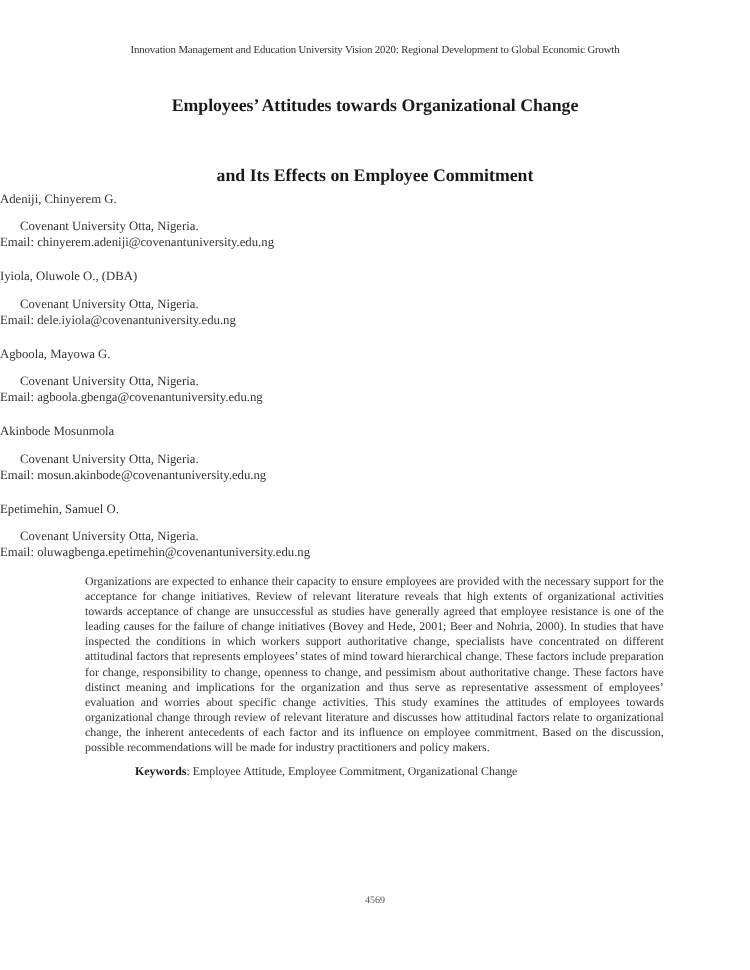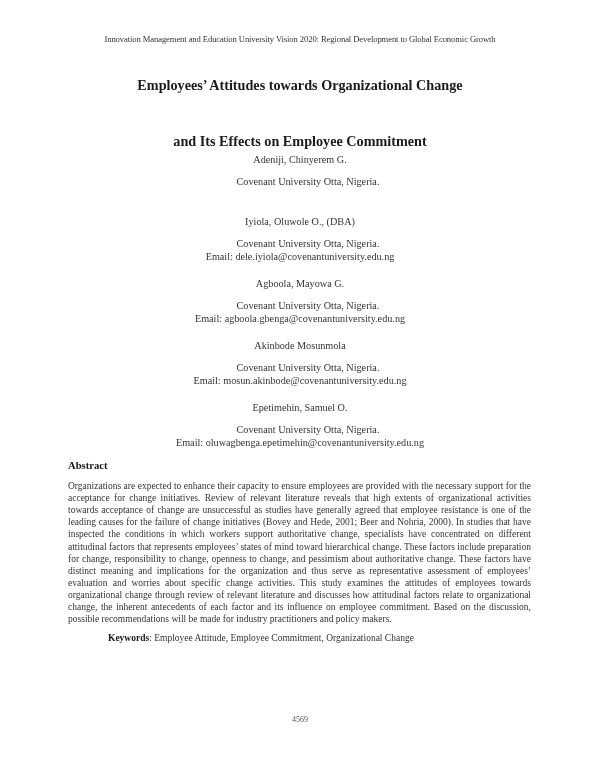--- a/index.html
+++ b/index.html
@@ -5,21 +5,21 @@
   html, body { margin: 0; padding: 0; background: #ffffff; }
   body {
     width: 600px; height: 776px; position: relative; overflow: hidden;
     font-family: "Liberation Serif", "DejaVu Serif", serif; color: #222;
   }
   .abs { position: absolute; left: 0; width: 600px; text-align: center; }
   .running-header { top: 34px; font-size: 8.6px; color: #333; letter-spacing: -0.1px; }
   .title { font-weight: bold; font-size: 14.2px; color: #1a1a1a; }
   .title1 { top: 77px; }
   .title2 { top: 117px; margin-top: 16px; }
-  .author-block { position: absolute; left: 0; width: 600px; text-align: center; font-size: 10.2px; color: #333; line-height: 13px; }
+  .author-block { position: absolute; left: 0; width: 600px; text-align: left; font-size: 10.2px; color: #333; line-height: 13px; }
   .author-name { display: block; }
   .aff { display: block; padding-left: 16px; }
   .email { display: block; }
   .abstract {
     position: absolute; left: 68px; width: 463px; top: 460px;
     font-size: 9.5px; color: #333; line-height: 12.1px;
   }
   .abstract-heading { font-weight: bold; font-size: 10.6px; color: #1a1a1a; margin-bottom: 8px; }
   .abstract-body { text-align: justify; }
   .keywords { margin-top: 7px; margin-left: 40px; }
@@ -30,20 +30,21 @@
 <body>
 
 <div class="abs running-header">Innovation Management and Education University Vision 2020: Regional Development to Global Economic Growth</div>
 
 <div class="abs title title1">Employees’ Attitudes towards Organizational Change</div>
 <div class="abs title title2">and Its Effects on Employee Commitment</div>
 
 <div class="author-block" style="top:153px;">
   <span class="author-name">Adeniji, Chinyerem G.</span>
   <span class="aff" style="margin-top:9px;">Covenant University Otta, Nigeria.</span>
+  <span class="email">Email: chinyerem.adeniji@covenantuniversity.edu.ng</span>
 </div>
 
 <div class="author-block" style="top:215px;">
   <span class="author-name">Iyiola, Oluwole O., (DBA)</span>
   <span class="aff" style="margin-top:9px;">Covenant University Otta, Nigeria.</span>
   <span class="email">Email: dele.iyiola@covenantuniversity.edu.ng</span>
 </div>
 
 <div class="author-block" style="top:277px;">
   <span class="author-name">Agboola, Mayowa G.</span>
@@ -57,20 +58,19 @@
   <span class="email">Email: mosun.akinbode@covenantuniversity.edu.ng</span>
 </div>
 
 <div class="author-block" style="top:401px;">
   <span class="author-name">Epetimehin, Samuel O.</span>
   <span class="aff" style="margin-top:9px;">Covenant University Otta, Nigeria.</span>
   <span class="email">Email: oluwagbenga.epetimehin@covenantuniversity.edu.ng</span>
 </div>
 
 <div class="abstract">
-  <div class="abstract-heading">Abstract</div>
   <div class="abstract-body">Organizations are expected to enhance their capacity to ensure employees are provided with the necessary support for the acceptance for change initiatives. Review of relevant literature reveals  that high extents of organizational activities towards acceptance of change are unsuccessful as studies have generally agreed that employee resistance is one of the leading causes for the failure of change initiatives (Bovey and Hede, 2001; Beer and Nohria, 2000). In studies that have inspected the conditions in which workers support authoritative change, specialists have concentrated on different attitudinal factors that represents employees’ states of mind toward hierarchical change. These factors include preparation for change, responsibility to change, openness to change, and pessimism about authoritative change. These factors have distinct meaning and implications for the organization and thus serve as representative assessment of employees’ evaluation and worries about specific change activities. This study examines the attitudes of employees towards organizational change through review of relevant literature and discusses how attitudinal factors relate to organizational change, the inherent antecedents of each factor and its influence on employee commitment. Based on the discussion, possible recommendations will be made for industry practitioners and policy makers.</div>
   <div class="keywords">
     <b>Keywords</b><span>: Employee Attitude, Employee Commitment, Organizational Change</span>
   </div>
 </div>
 
 <div class="abs page-number">4569</div>
 
 </body></html>

